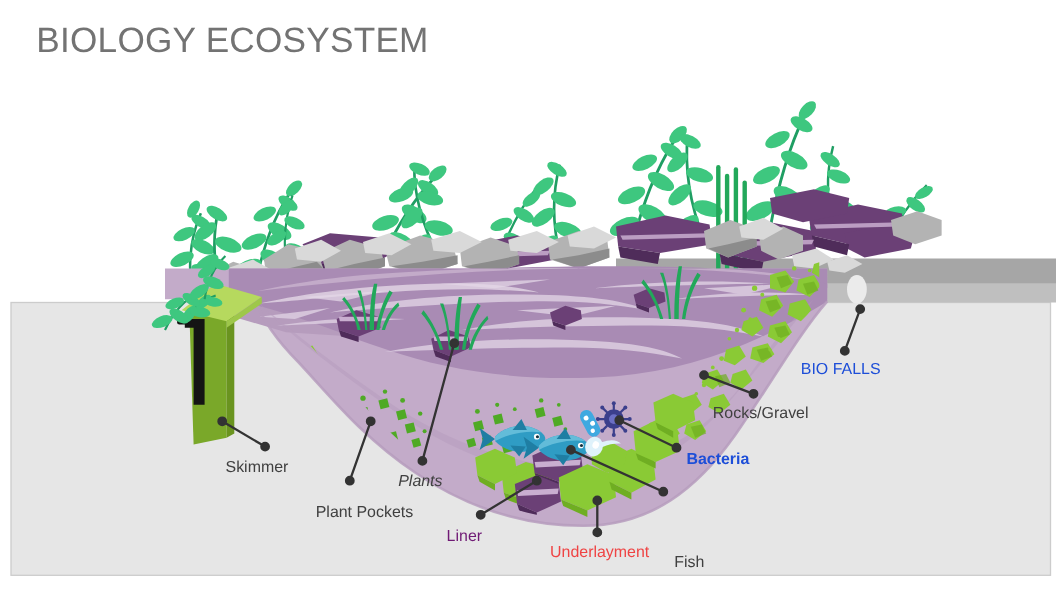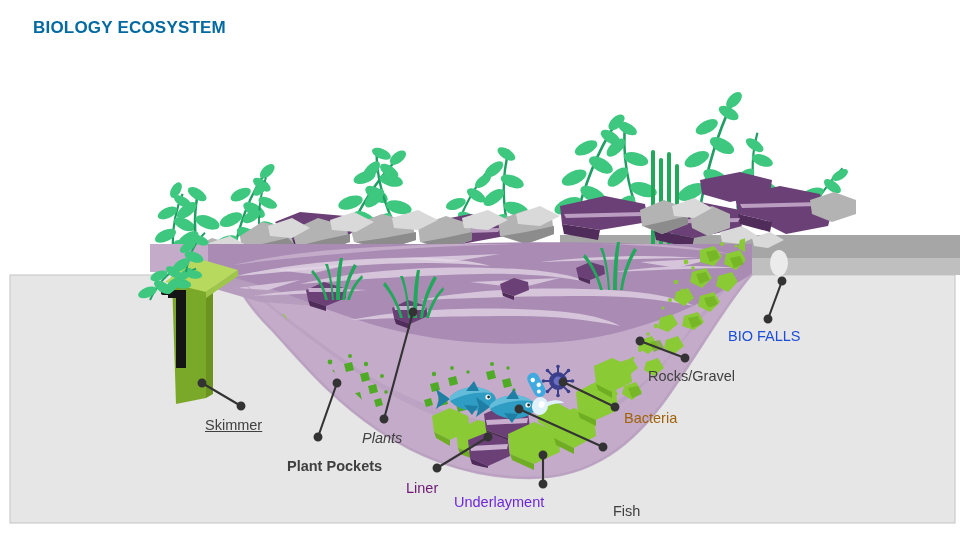--- a/index.html
+++ b/index.html
@@ -8,24 +8,24 @@
 
   #slide {
     position:relative;
     width:960px; height:540px;
     background:#ffffff;
   }
 
   #page-title {
     position:absolute;
     left:33px; top:18px;
-    font-size:17px;
-    font-weight:bold;
+    font-size:32px;
+    font-weight:normal;
     letter-spacing:0.2px;
-    color:#0369a1;
+    color:#737373;
     white-space:nowrap;
   }
 
   
   #illus {
     position:absolute;
     left:0; top:0;
     width:960px; height:540px;
   }
 
@@ -646,24 +646,24 @@
         </g>
         <g>
           <line x1="782" y1="281" x2="768" y2="319" stroke="#333333" stroke-width="2.1" stroke-linecap="round"></line>
           <circle cx="782" cy="281" r="3.4" fill="#333333"></circle>
           <circle cx="768" cy="319" r="3.4" fill="#333333"></circle>
         </g>
       </g>
   </svg>
 
   <div id="labels">
-      <div class="callout-label" style="left: 205px; top: 418px; color: rgb(64, 64, 64); text-decoration: underline;">Skimmer</div>
-      <div class="callout-label" style="left: 287px; top: 459px; color: rgb(64, 64, 64); font-weight: bold;">Plant Pockets</div>
+      <div class="callout-label" style="left: 205px; top: 418px; color: rgb(64, 64, 64);">Skimmer</div>
+      <div class="callout-label" style="left: 287px; top: 459px; color: rgb(64, 64, 64);">Plant Pockets</div>
       <div class="callout-label" style="left: 362px; top: 431px; color: rgb(64, 64, 64); font-style: italic;">Plants</div>
       <div class="callout-label" style="left: 406px; top: 481px; color: #701a75; text-align: center;">Liner</div>
-      <div class="callout-label" style="left: 454px; top: 495px; color: #6d28d9;">Underlayment</div>
+      <div class="callout-label" style="left: 500px; top: 495px; color: #ef4444;">Underlayment</div>
       <div class="callout-label" style="left: 613px; top: 460px; color: rgb(64, 64, 64); margin-top: 44px;">Fish</div>
-      <div class="callout-label" style="left: 624px; top: 411px; color: #a16207;">Bacteria</div>
+      <div class="callout-label" style="left: 624px; top: 411px; color: #1d4ed8; font-weight: bold;">Bacteria</div>
       <div class="callout-label" style="left: 648px; top: 369px; color: rgb(64, 64, 64);">Rocks/Gravel</div>
       <div class="callout-label" style="left: 728px; top: 329px; color: #1d4ed8;">BIO FALLS</div>
     </div>
 
 </div>
 
 </body></html>

